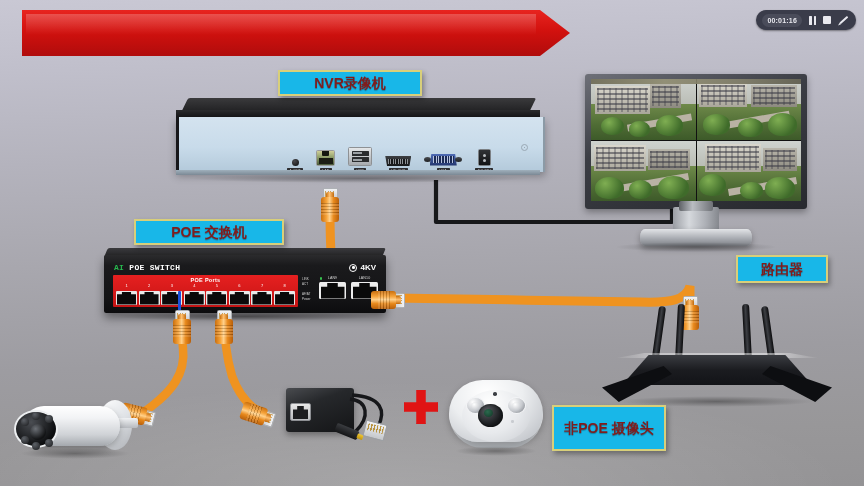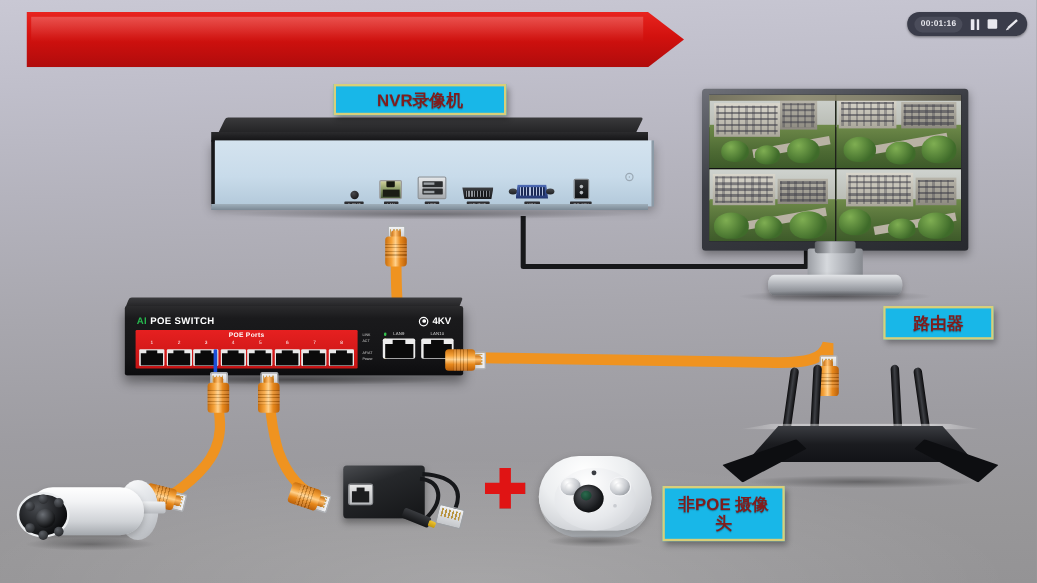--- a/index.html
+++ b/index.html
@@ -213,21 +213,21 @@
     position:absolute;inset:0;border-radius:2px;
     background:linear-gradient(180deg,#2b2b2d 0%,#1a1a1c 18%,#141416 75%,#0c0c0e 100%);
     box-shadow:0 5px 10px rgba(0,0,0,.42);
   }
   .sw-top{
     position:absolute;left:2px;top:-7px;width:278px;height:9px;
     background:linear-gradient(180deg,#3a3a3d,#232325);transform:skewX(-22deg);border-radius:2px 2px 0 0;
   }
   .sw-brand{
     position:absolute;left:10px;top:8px;font-size:8px;font-weight:bold;letter-spacing:.3px;
-    color:#fff;white-space:nowrap;
+    color:#fff;white-space:nowrap;font-family:Liberation Mono, monospace;
   }
   .sw-brand .ai{color:#27b84e;}
   .sw-4kv{
     position:absolute;right:10px;top:8px;font-size:8px;font-weight:bold;color:#fff;
     display:flex;align-items:center;gap:3px;
   }
   .sw-4kv .cir{
     width:8px;height:8px;border-radius:50%;border:1.1px solid #fff;box-sizing:border-box;
     display:flex;align-items:center;justify-content:center;
   }
@@ -723,20 +723,23 @@
         <div class="dm-dot" style="left:49px;top:30px;width:2.5px;height:2.5px;background:#c9ccd1;"></div>
       </div>
       <div class="dm-lens"></div>
     </div>
     <div class="dm-shadow"></div>
   </div>
 
   <div class="label" style="left:278px;top:70px;width:144px;height:26px;">
     <span>NVR录像机</span>
   </div>
+  <div class="label" style="left:134px;top:219px;width:150px;height:26px;">
+    <span>POE 交换机</span>
+  </div>
   <div class="label" style="left:736px;top:255px;width:92px;height:28px;">
     <span>路由器</span>
   </div>
-  <div class="label" style="left:552px;top:405px;width:102px;height:46px;">
+  <div class="label" style="left:552px;top:405px;width:114px;height:46px;">
     <span>非POE 摄像头</span>
   </div>
 
 </div>
 
 </body></html>

